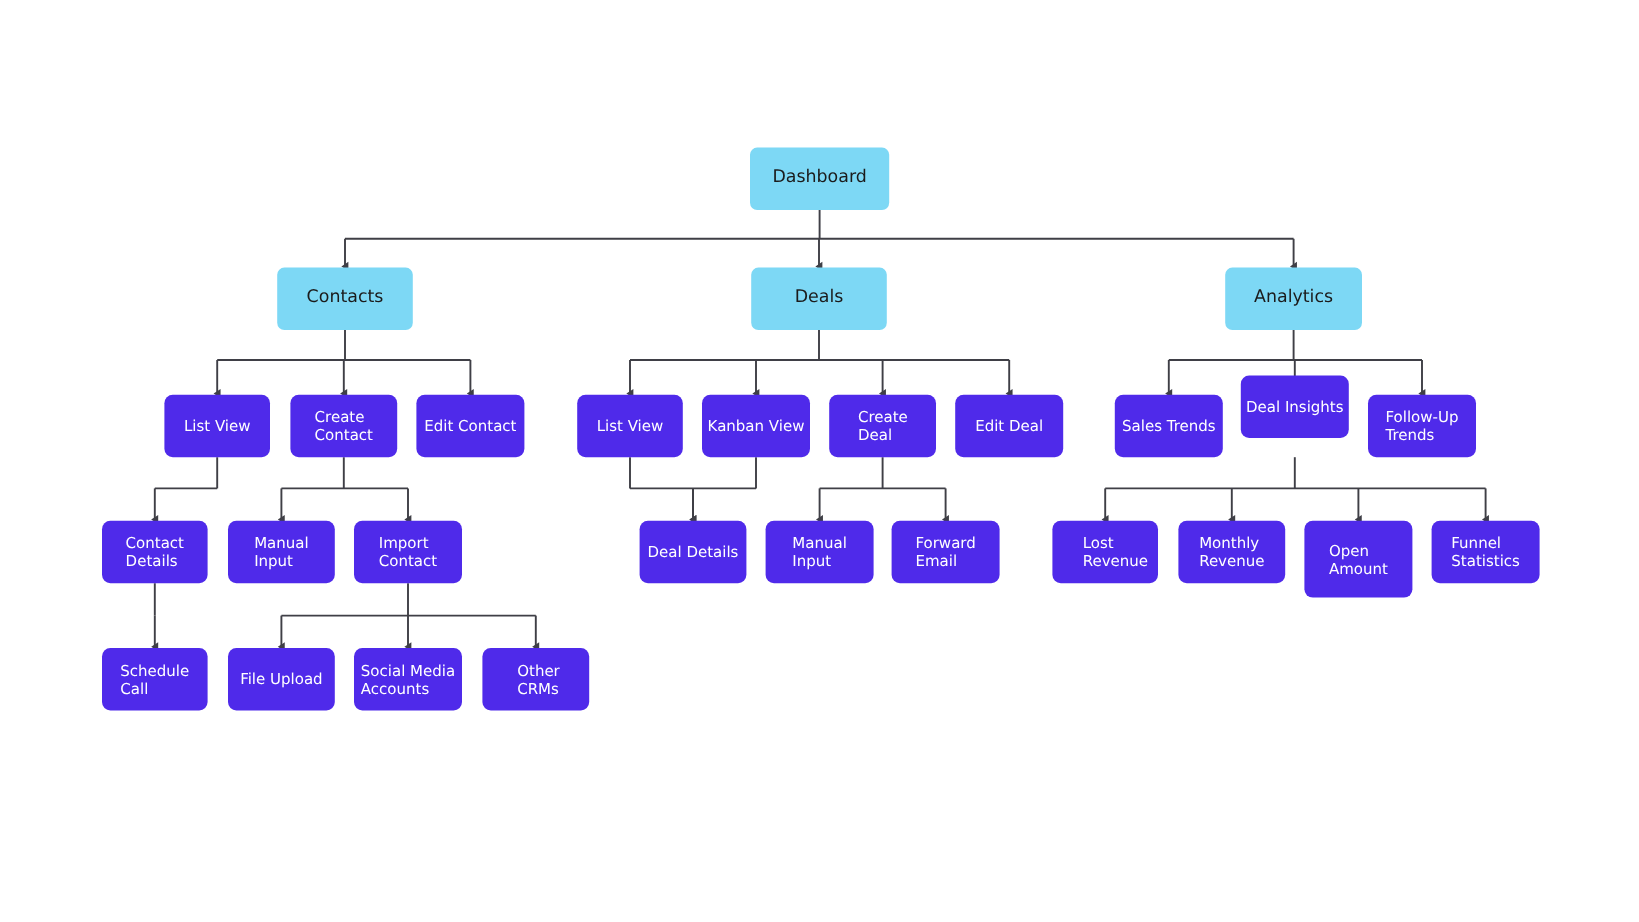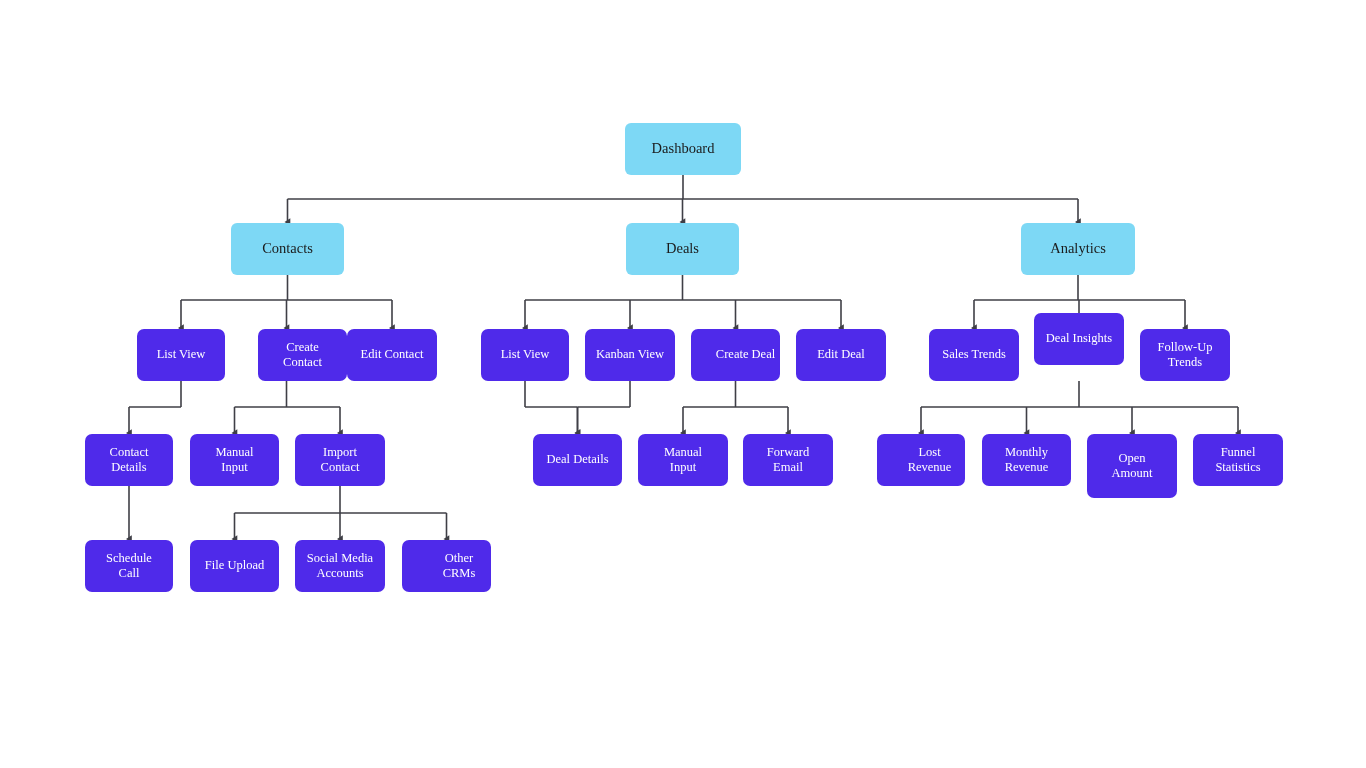--- a/index.html
+++ b/index.html
@@ -26,27 +26,26 @@
     top: 0;
     width: 1366px;
     height: 768px;
   }
   .node {
     position: absolute;
     box-sizing: border-box;
     display: flex;
     align-items: center;
     justify-content: center;
-    text-align: center;
+    text-align: left;
     border-radius: 7px;
     line-height: 1.22;
     white-space: pre-line;
     padding: 2px 4px;
     z-index: 2;
-    font-family: Liberation Serif, serif;
   }
   .node.level-root,
   .node.level-section {
     background: #7DD8F5;
     color: #1b1b1b;
     font-size: 14.5px;
     border-radius: 6px;
   }
   .node.level-page,
   .node.level-sub,
@@ -120,21 +119,21 @@
         <path d="M 340 513 L 340 539" fill="none" stroke="#3f3f46" stroke-width="1.6" stroke-linecap="butt" marker-end="url(#arrowhead)"></path>
         <path d="M 446.5 513 L 446.5 539" fill="none" stroke="#3f3f46" stroke-width="1.6" stroke-linecap="butt" marker-end="url(#arrowhead)"></path>
       </g>
   </svg>
   <div id="node-layer">
       <div class="node level-root" style="left: 625px; top: 123px; width: 116px; height: 52px;">Dashboard</div>
       <div class="node level-section" style="left: 231px; top: 223px; width: 113px; height: 52px;">Contacts</div>
       <div class="node level-section" style="left: 626px; top: 223px; width: 113px; height: 52px;">Deals</div>
       <div class="node level-section" style="left: 1021px; top: 223px; width: 114px; height: 52px;">Analytics</div>
       <div class="node level-page" style="left: 137px; top: 329px; width: 88px; height: 52px;">List View</div>
-      <div class="node level-page" style="left: 242px; top: 329px; width: 89px; height: 52px; margin-left: 16px;">Create
+      <div class="node level-page" style="left: 242px; top: 329px; width: 89px; height: 52px;">Create
 Contact</div>
       <div class="node level-page" style="left: 347px; top: 329px; width: 90px; height: 52px;">Edit Contact</div>
       <div class="node level-page" style="left: 481px; top: 329px; width: 88px; height: 52px;">List View</div>
       <div class="node level-page" style="left: 585px; top: 329px; width: 90px; height: 52px;">Kanban View</div>
       <div class="node level-page" style="left: 691px; top: 329px; width: 89px; height: 52px; padding-left: 24px;">Create Deal</div>
       <div class="node level-page" style="left: 796px; top: 329px; width: 90px; height: 52px;">Edit Deal</div>
       <div class="node level-page" style="left: 929px; top: 329px; width: 90px; height: 52px;">Sales Trends</div>
       <div class="node level-page" style="left: 1034px; top: 313px; width: 90px; height: 52px;">Deal Insights</div>
       <div class="node level-page" style="left: 1140px; top: 329px; width: 90px; height: 52px;">Follow-Up
 Trends</div>

